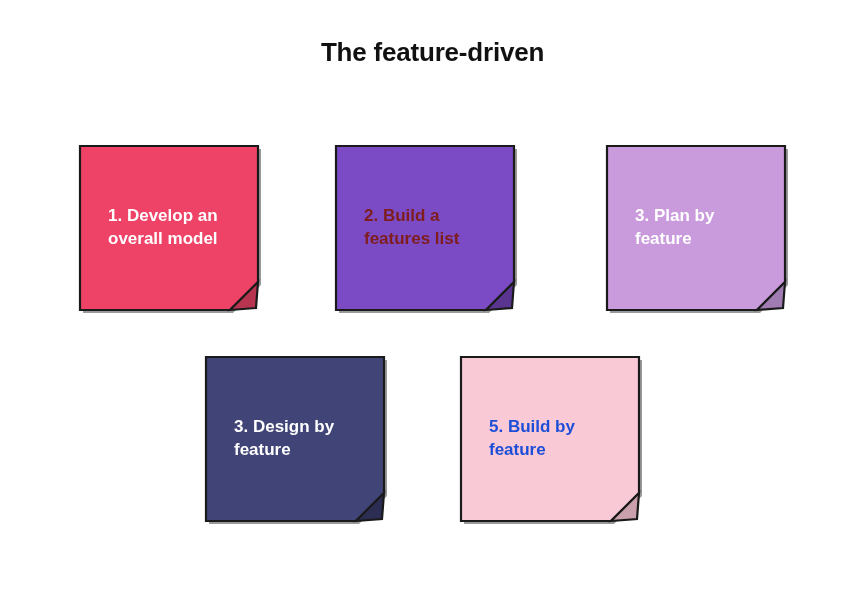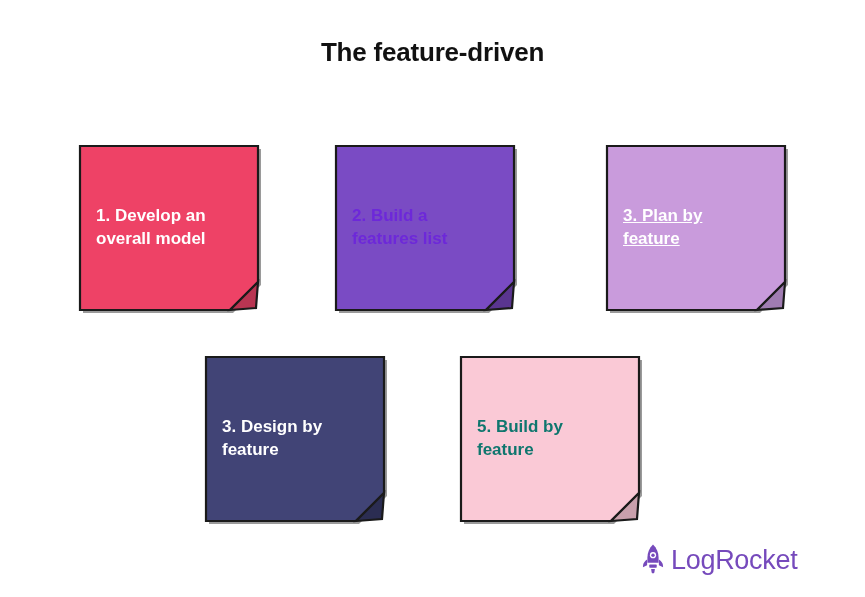--- a/index.html
+++ b/index.html
@@ -41,21 +41,21 @@
     height: 164px;
   }
   .card svg {
     display: block;
     width: 178px;
     height: 164px;
     overflow: visible;
   }
   .card-label {
     position: absolute;
-    left: 16px;
+    left: 28px;
     top: 58px;
     width: 150px;
     font-size: 17px;
     font-weight: bold;
     line-height: 23px;
     color: #ffffff;
     white-space: pre-line;
   }
   .logo {
     position: absolute;
@@ -98,60 +98,46 @@
         </svg>
         <div class="card-label" style="color: rgb(255, 255, 255);">1. Develop an
 overall model</div>
       </div>
       <div class="card" style="left: 336px; top: 146px;">
         <svg viewBox="0 0 178 164" xmlns="http://www.w3.org/2000/svg">
           <polygon points="0,0 178,0 178,136 150,164 0,164" fill="#9a9a9a" transform="translate(3,3)"></polygon>
           <polygon points="0,0 178,0 178,136 150,164 0,164" fill="#7A4BC4" stroke="#1a1a1a" stroke-width="2.2" stroke-linejoin="miter"></polygon>
           <polygon points="178,136 150,164 176,162" fill="#5A3590" stroke="#1a1a1a" stroke-width="2.2" stroke-linejoin="miter"></polygon>
         </svg>
-        <div class="card-label" style="color: #6d28d9;">2. Build a
+        <div class="card-label" style="color: #7f1d1d;">2. Build a
 features list</div>
       </div>
       <div class="card" style="left: 607px; top: 146px;">
         <svg viewBox="0 0 178 164" xmlns="http://www.w3.org/2000/svg">
           <polygon points="0,0 178,0 178,136 150,164 0,164" fill="#9a9a9a" transform="translate(3,3)"></polygon>
           <polygon points="0,0 178,0 178,136 150,164 0,164" fill="#C99BDC" stroke="#1a1a1a" stroke-width="2.2" stroke-linejoin="miter"></polygon>
           <polygon points="178,136 150,164 176,162" fill="#A07CB2" stroke="#1a1a1a" stroke-width="2.2" stroke-linejoin="miter"></polygon>
         </svg>
-        <div class="card-label" style="color: rgb(255, 255, 255); text-decoration: underline;">3. Plan by
+        <div class="card-label" style="color: rgb(255, 255, 255);">3. Plan by
 feature</div>
       </div>
       <div class="card" style="left: 206px; top: 357px;">
         <svg viewBox="0 0 178 164" xmlns="http://www.w3.org/2000/svg">
           <polygon points="0,0 178,0 178,136 150,164 0,164" fill="#9a9a9a" transform="translate(3,3)"></polygon>
           <polygon points="0,0 178,0 178,136 150,164 0,164" fill="#414476" stroke="#1a1a1a" stroke-width="2.2" stroke-linejoin="miter"></polygon>
           <polygon points="178,136 150,164 176,162" fill="#2B2D52" stroke="#1a1a1a" stroke-width="2.2" stroke-linejoin="miter"></polygon>
         </svg>
         <div class="card-label" style="color: rgb(255, 255, 255);">3. Design by
 feature</div>
       </div>
       <div class="card" style="left: 461px; top: 357px;">
         <svg viewBox="0 0 178 164" xmlns="http://www.w3.org/2000/svg">
           <polygon points="0,0 178,0 178,136 150,164 0,164" fill="#9a9a9a" transform="translate(3,3)"></polygon>
           <polygon points="0,0 178,0 178,136 150,164 0,164" fill="#FAC9D6" stroke="#1a1a1a" stroke-width="2.2" stroke-linejoin="miter"></polygon>
           <polygon points="178,136 150,164 176,162" fill="#C9A0AC" stroke="#1a1a1a" stroke-width="2.2" stroke-linejoin="miter"></polygon>
         </svg>
-        <div class="card-label" style="color: #0f766e;">5. Build by
+        <div class="card-label" style="color: #1d4ed8;">5. Build by
 feature</div>
       </div>
     </div>
 
-  <div class="logo">
-    <span class="logo-mark">
-      <svg viewBox="0 0 30 34" xmlns="http://www.w3.org/2000/svg">
-        <path d="M15 1.5c3.6 3.4 5.6 8.2 5.6 13.2v5.1H9.4v-5.1C9.4 9.7 11.4 4.9 15 1.5z" fill="#764abc"></path>
-        <path d="M9.1 16.4c-2.4 1.3-3.9 3.6-4.1 6.3l-.1 1.6 4.2-2.1z" fill="#764abc"></path>
-        <path d="M20.9 16.4c2.4 1.3 3.9 3.6 4.1 6.3l.1 1.6-4.2-2.1z" fill="#764abc"></path>
-        <rect x="11.3" y="21.6" width="7.4" height="3.1" rx="0.6" fill="#764abc"></rect>
-        <path d="M13.1 26.1h3.8l-.5 3.2c-.1.7-.7 1.2-1.4 1.2s-1.3-.5-1.4-1.2z" fill="#764abc"></path>
-        <circle cx="15" cy="12.2" r="3.1" fill="#ffffff"></circle>
-        <circle cx="15" cy="12.2" r="1.7" fill="#764abc"></circle>
-      </svg>
-    </span>
-    <span class="logo-text">LogRocket</span>
-  </div>
 
 </div>
 
 </body></html>

